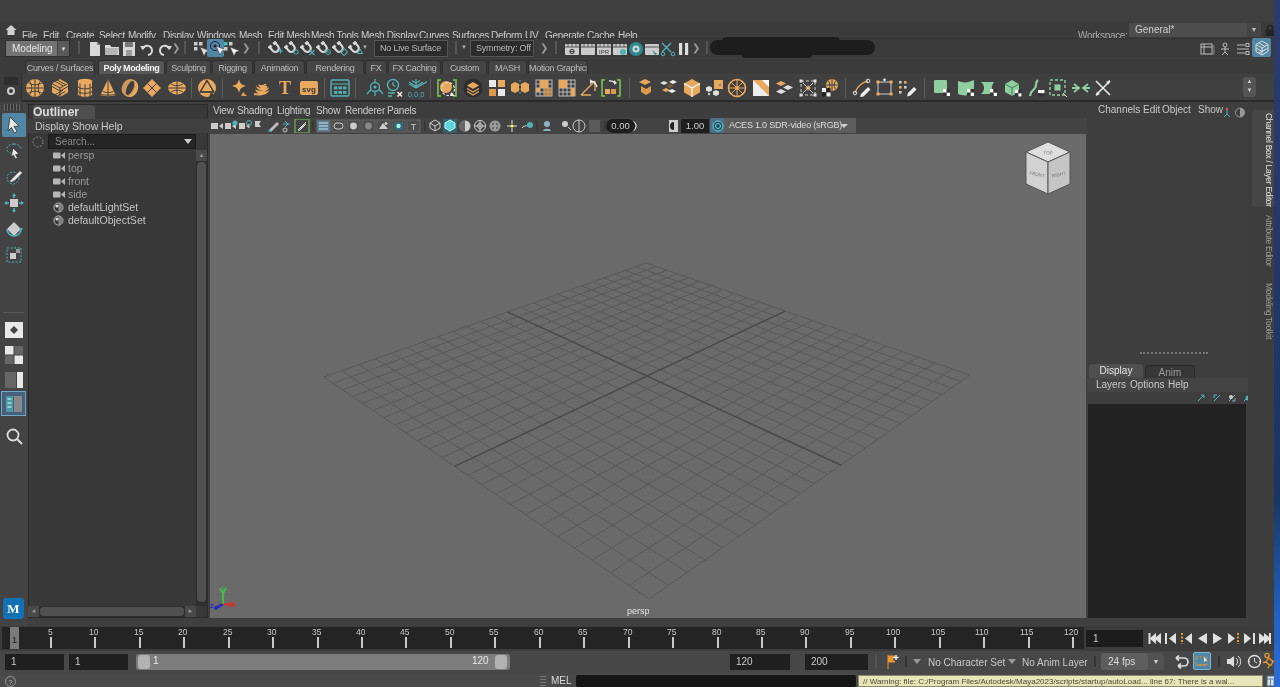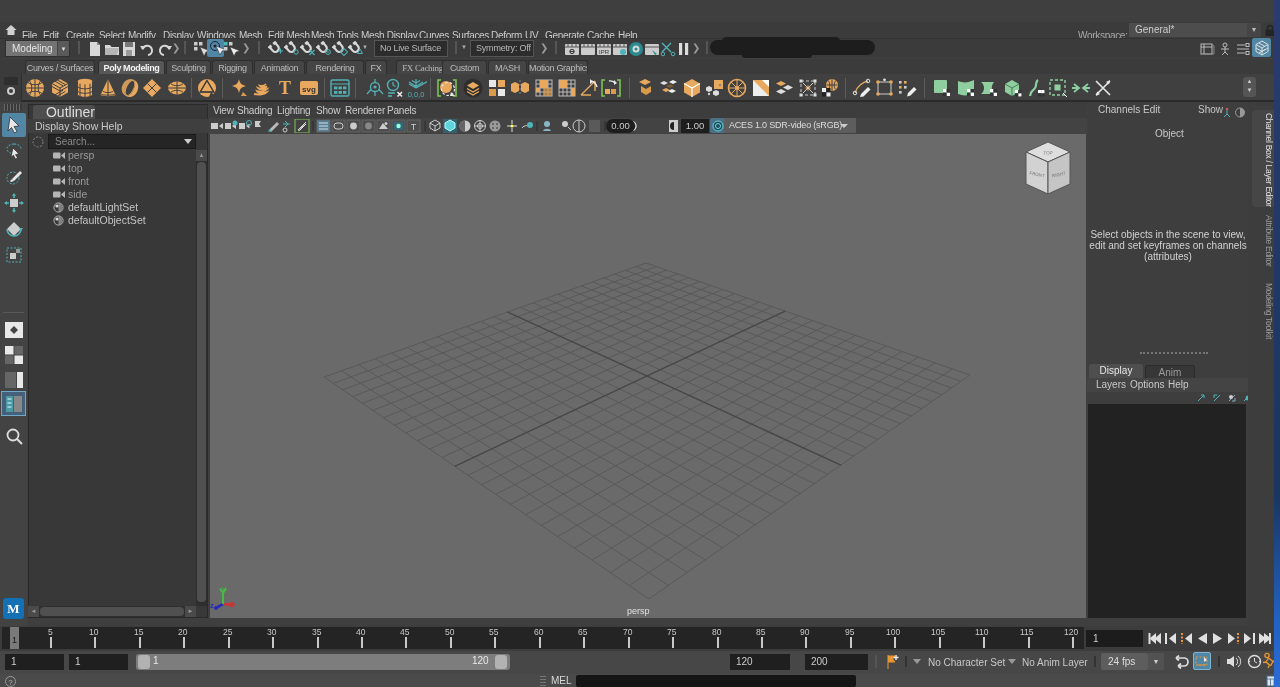--- a/index.html
+++ b/index.html
@@ -238,21 +238,21 @@
       <path d="M2 4.5L8 8l6-3.5M8 8v7M5 3l6 3.5M5 13l6-3.5M2 8l6 3.5L14 8" stroke="#ddd" fill="none"></path>
     </svg>
   <div class="abs" id="shelftabs">
       <div class="tab" style="left:25px; width:70px;">Curves / Surfaces</div>
       <div class="tab active" style="left:98px; width:67px;">Poly Modeling</div>
       <div class="tab" style="left:166px; width:45px;">Sculpting</div>
       <div class="tab" style="left:212px; width:41px;">Rigging</div>
       <div class="tab" style="left:254px; width:51px;">Animation</div>
       <div class="tab" style="left:306px; width:58px;">Rendering</div>
       <div class="tab" style="left:365px; width:22px;">FX</div>
-      <div class="tab" style="left:396px; width:53px;font-family:Liberation Serif, serif;">FX Caching</div>
+      <div class="tab" style="left:388px; width:53px;">FX Caching</div>
       <div class="tab" style="left:442px; width:45px;">Custom</div>
       <div class="tab" style="left:488px; width:39px;">MASH</div>
       <div class="tab" style="left:528px; width:60px;">Motion Graphics</div>
       <div class="tab" style="left:589px; width:39px;margin-top:36px;">XGen</div>
     </div>
   <div class="abs" id="shelficons"></div>
   <div class="abs" id="shelfl">
       <div style="position:absolute; left:4px; top:3px; width:14px; height:8px; background:#2e2e2e;"></div>
       <div style="position:absolute; left:7px; top:13px; width:8px; height:8px; border:2px solid #ccc; border-radius:50%;"></div>
     </div>
@@ -562,21 +562,21 @@
       <rect x="2" y="2" width="7" height="16" fill="#4fb3b8" opacity=".7"></rect>
       <rect x="10" y="2" width="8" height="16" fill="#888"></rect>
       <path d="M3.5 5h4M3.5 9h4M3.5 13h4" stroke="#dff" stroke-width="1.2"></path>
     </svg>
     <svg class="abs" style="left:4px; top:426px;" width="20" height="20" viewBox="0 0 20 20">
       <circle cx="9" cy="9" r="5.5" stroke="#ddd" stroke-width="1.8" fill="none"></circle>
       <path d="M13 13l5 5" stroke="#ddd" stroke-width="2"></path>
     </svg>
     <div class="abs" style="left:3px; top:598px; width:21px; height:21px; background:#1470b4; border-radius:3px; color:#fff; font-weight:bold; font-size:13px; text-align:center; line-height:21px; font-family:'Liberation Serif',serif;">M</div>
   <div class="abs" id="outliner"></div>
-  <div class="abs" style="left:33px; top:105px; width:62px; height:14px; background:#4e4e4e; border-radius:3px 3px 0 0; color:#ddd; font-size:14px; text-align:right; line-height:14px;">Outliner</div>
+  <div class="abs" style="left:33px; top:105px; width:62px; height:14px; background:#4e4e4e; border-radius:3px 3px 0 0; color:#ddd; font-size:12px; text-align:left; line-height:14px;font-weight:bold;">Outliner</div>
     <div class="abs" style="left:28px; top:119px; width:180px; height:14px; background:#3f3f3f; color:#c8c8c8; font-size:10.5px;">
       <span style="position:absolute; left:7px; top:1px;">Display</span>
       <span style="position:absolute; left:44px; top:1px;">Show</span>
       <span style="position:absolute; left:73px; top:1px;">Help</span>
     </div>
     <svg class="abs" style="left:31px; top:135px;" width="14" height="14" viewBox="0 0 14 14">
       <circle cx="7" cy="7" r="5" fill="none" stroke="#888" stroke-dasharray="2 1.5"></circle>
     </svg>
     <div class="abs" style="left:48px; top:134px; width:148px; height:15px; background:#252525; border:1px solid #1a1a1a; color:#8a8a8a; font-size:10px; line-height:14px; padding-left:6px;">Search...</div>
     <div class="abs" style="left:184px; top:139px; width:0; height:0; border-left:4px solid transparent; border-right:4px solid transparent; border-top:5px solid #ccc;"></div>
@@ -769,31 +769,30 @@
 <path d="M14 9l-3-4.5M14 9l3-4.5" stroke="#44bb44" stroke-width="2.2"></path>
 <text x="13" y="7" font-size="8" fill="#44bb44">y</text>
 <text x="1" y="24" font-size="8" fill="#2b2bbb" font-weight="bold">z</text>
 <circle cx="23" cy="20.5" r="2.6" fill="#cc3333"></circle>
 <circle cx="7" cy="24" r="2" fill="#2b2bbb"></circle>
 </svg>
   <div class="abs" id="channelbox"></div>
   <div class="abs" style="left:1087px; top:104px; width:161px; height:14px; color:#c8c8c8; font-size:10px;">
       <span style="position:absolute; left:11px;">Channels</span>
       <span style="position:absolute; left:56px;">Edit</span>
-      <span style="position:absolute; left:68px;margin-top:24px;">Object</span>
+      <span style="position:absolute; left:75px;">Object</span>
       <span style="position:absolute; left:111px;">Show</span>
     </div>
     <svg class="abs" style="left:1222px; top:107px;" width="40" height="11" viewBox="0 0 40 11">
       <path d="M5 1v6M5 7l-3 3M5 7l3 3" stroke="#4fb3b8"></path>
       <circle cx="5" cy="2" r="1.3" fill="#c55"></circle>
       <circle cx="18" cy="5.5" r="4.5" fill="none" stroke="#999"></circle>
       <path d="M18 1a4.5 4.5 0 010 9z" fill="#999"></path>
       <path d="M29 9l8-7M29 9l3-.5M37 2l-.5 3" stroke="#4fb3b8" fill="none"></path>
     </svg>
-    <div class="abs" style="left:1082px; top:229px; width:172px; height:40px; color:#d2d2d2; font-size:10px; text-align:center; line-height:11px;">Select objects in the scene to view,<br>edit and set keyframes on channels<br>(attributes)</div>
     <div class="abs" style="left:1140px; top:352px; width:68px; height:3px; border-top:2px dotted #777;"></div>
     <div class="abs" style="left:1089px; top:364px; width:54px; height:14px; background:#4e4e4e; border-radius:3px 3px 0 0; color:#e8e8e8; font-size:10px; text-align:center; line-height:14px;">Display</div>
     <div class="abs" style="left:1145px; top:365px; width:50px; height:13px; background:#373737; border:1px solid #2b2b2b; border-bottom:none; border-radius:3px 3px 0 0; color:#9a9a9a; font-size:10px; text-align:center; line-height:13px;">Anim</div>
     <div class="abs" style="left:1087px; top:378px; width:161px; height:14px; background:#444; color:#c8c8c8; font-size:10px;">
       <span style="position:absolute; left:9px; top:1px;">Layers</span>
       <span style="position:absolute; left:43px; top:1px;">Options</span>
       <span style="position:absolute; left:81px; top:1px;">Help</span>
     </div>
     <svg class="abs" style="left:1196px; top:393px;" width="60" height="10" viewBox="0 0 60 10">
       <path d="M2 8L8 2M5 2h3v3" stroke="#4fb3b8" fill="none"></path>
@@ -953,17 +952,18 @@
     </svg>
     <svg class="abs" style="left:1261px; top:652px;" width="17" height="17" viewBox="0 0 17 17">
       <circle cx="6" cy="3.5" r="2.1" fill="none" stroke="#e89533" stroke-width="1.4"></circle>
       <path d="M7.5 6l4.5 3.5L9.5 14M7.5 6L5 10l3.5 3L7 16M12 9.5l4-1M5 10l-3 .5" stroke="#e89533" stroke-width="1.4" fill="none"></path>
     </svg>
   <div class="abs" id="cmdrow"></div>
   <div class="abs" style="left:5px; top:676px; width:11px; height:11px; border:1px solid #999; border-radius:50%; color:#bbb; font-size:8px; text-align:center; line-height:11px;">?</div>
     <div class="abs" style="left:540px; top:676px; width:6px; height:10px; background:repeating-linear-gradient(#777 0 1px,#4a4a4a 1px 3px);"></div>
     <div class="abs" style="left:551px; top:675px; color:#d8d8d8; font-size:10px;">MEL</div>
     <div class="abs" style="left:576px; top:675px; width:280px; height:12px; background:#151515; border-radius:2px;"></div>
+    <div class="abs" style="left:858px; top:675px; width:405px; height:12px; background:#e9e5bb; border:1px solid #8a8a6a; color:#4a4a33; font-size:8px; line-height:11px; padding-left:4px; white-space:nowrap; overflow:hidden;">// Warning: file: C:/Program Files/Autodesk/Maya2023/scripts/startup/autoLoad... line 67: There is a wal...</div>
     <svg class="abs" style="left:1266px; top:675px;" width="13" height="12" viewBox="0 0 13 12">
       <rect x="1" y="1" width="11" height="10" fill="#dde4ea" stroke="#4a6a8a"></rect>
       <path d="M1 4h11M4.5 4v7M8 4v7" stroke="#4a6a8a" stroke-width=".8"></path>
     </svg>
 </div>
 
 </body></html>

